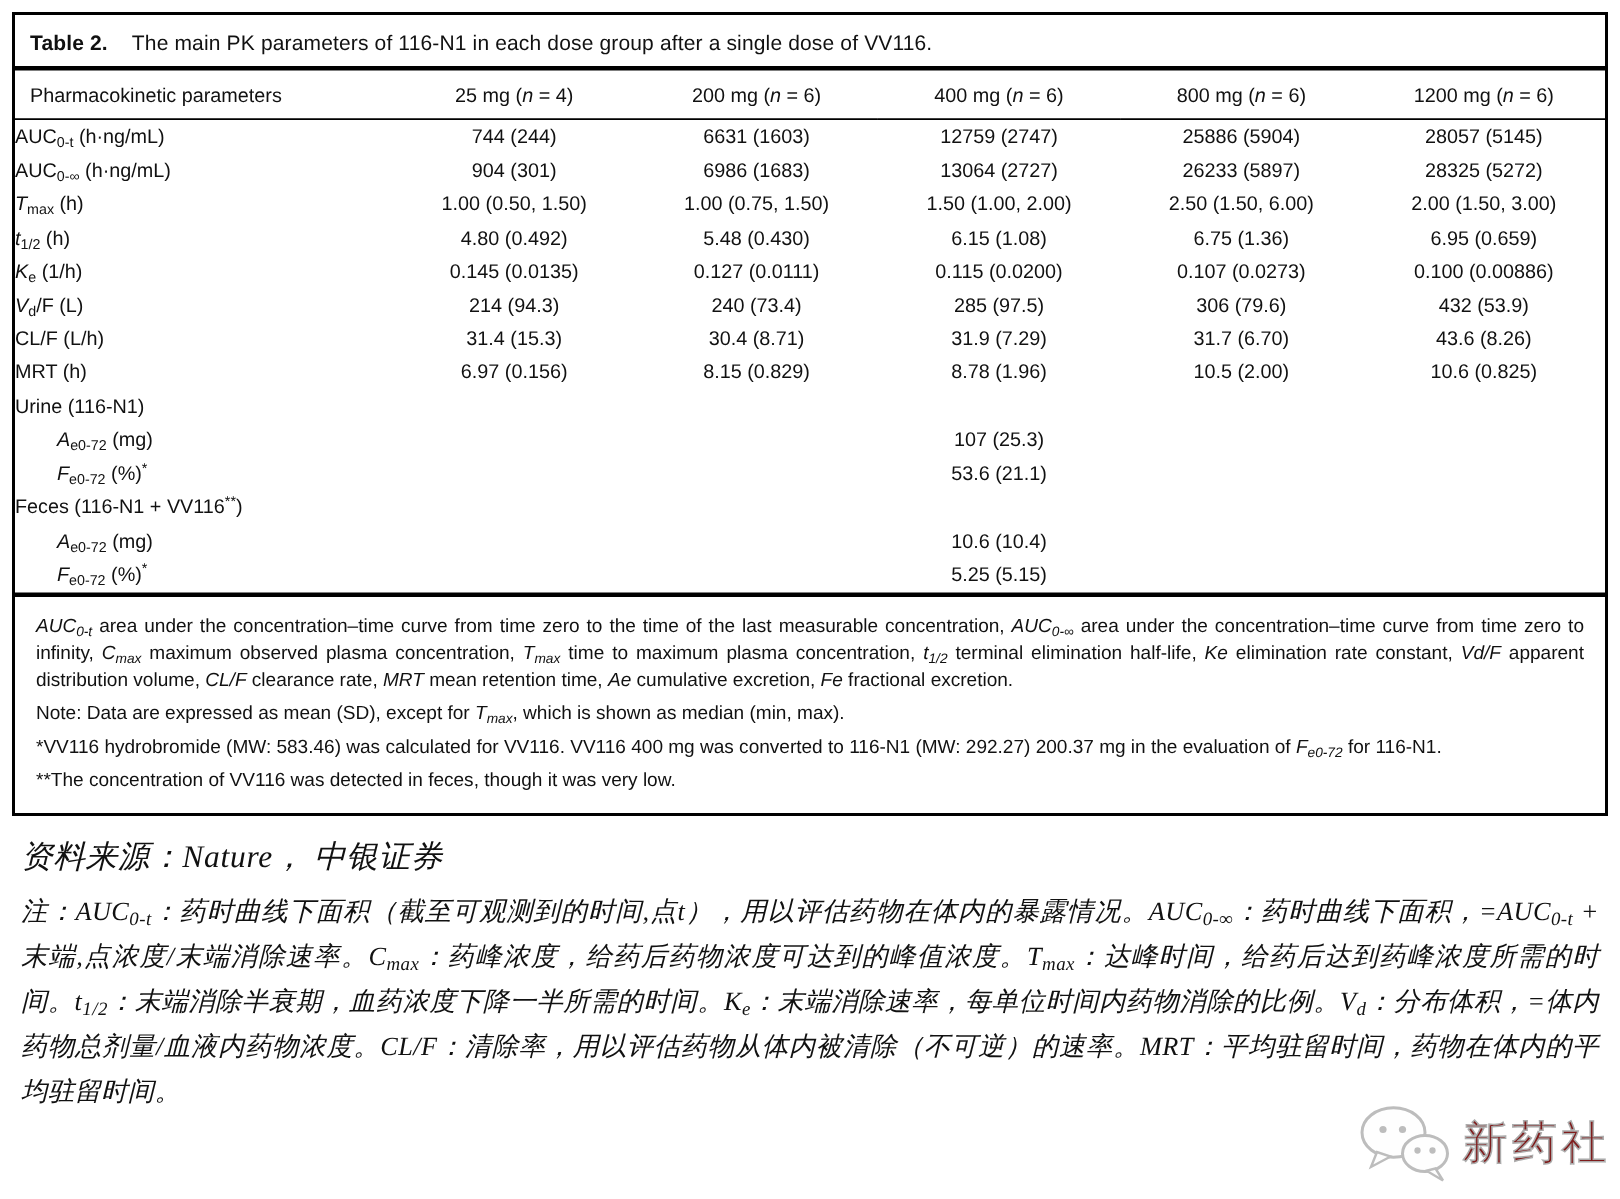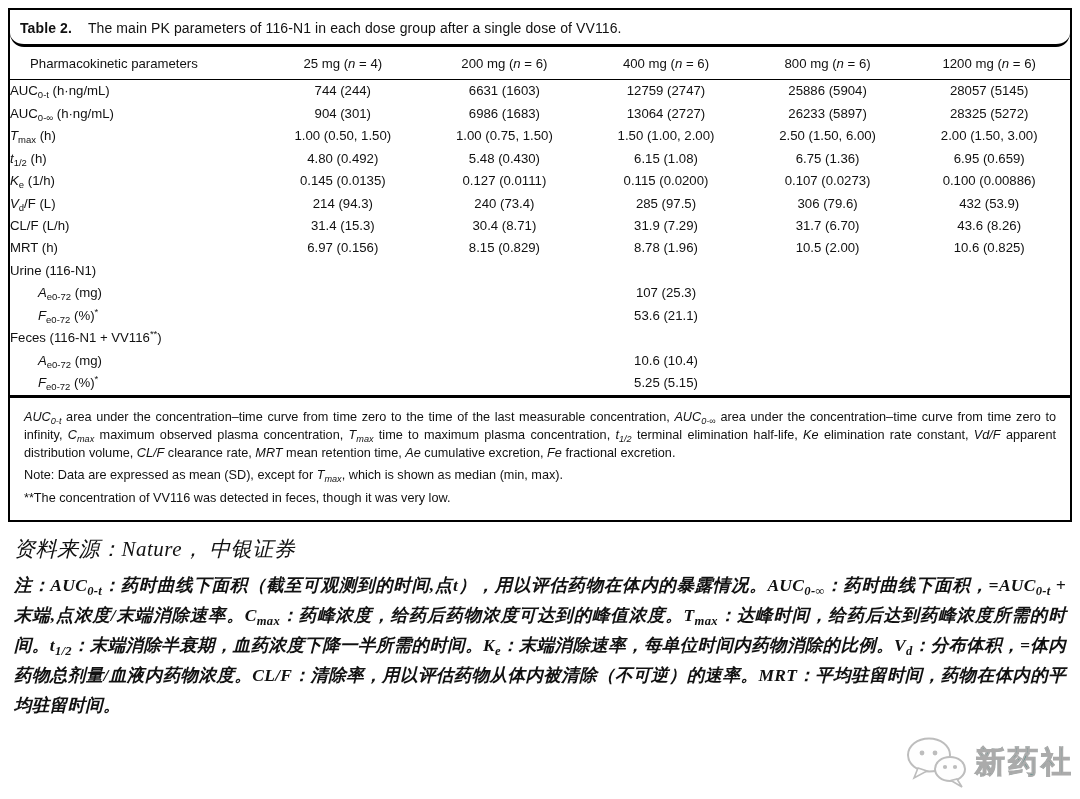--- a/index.html
+++ b/index.html
@@ -9,30 +9,29 @@
   }
   .frame{
     margin:8px 8px 0 8px;
     border:2px solid #000;
   }
   .title-row{
     padding:10px 10px 8px 10px;
     font-size:14px;
     border-bottom:3px solid #000;
     letter-spacing:0.1px;
-    border-radius:14px;
   }
   .title-label{font-weight:bold;margin-right:16px;}
   table{width:100%;border-collapse:collapse;table-layout:fixed;}
   col.c-param{width:252px;}
   thead th{
     font-weight:normal;font-size:13.2px;text-align:center;
     padding:9px 2px 8px 2px;border-bottom:1.5px solid #000;
   }
-  thead th:first-child{text-align:left;padding-left:20px;}
+  thead th:first-child{text-align:left;padding-left:10px;}
   tbody td{
     font-size:13.2px;padding:3.2px 2px;line-height:1.22;
     white-space:nowrap;overflow:hidden;
   }
   td.label{text-align:left;padding-left:0;}
   td.label.indent{padding-left:28px;}
   td.val{text-align:center;}
   sub{font-size:72%;vertical-align:-0.3em;line-height:0;}
   sup{font-size:72%;vertical-align:0.5em;line-height:0;}
   .rule-thick{border-top:3px solid #000;}
@@ -41,29 +40,29 @@
     text-align:justify;
   }
   .footnotes p{margin:4px;}
   .source-line{
     font-family:"Liberation Serif",serif;font-style:italic;
     font-size:21px;margin:13px 14px 0 14px;letter-spacing:0.5px;
   }
   .cn-note{
     font-family:"Liberation Serif",serif;font-style:italic;
     font-size:17.5px;line-height:30px;margin:7px 14px 12px 14px;
-    text-align:justify;letter-spacing:0.3px;font-weight:bold;
+    text-align:justify;letter-spacing:0.3px;
   }
   .watermark{
     position:absolute;right:6px;bottom:8px;
     display:flex;align-items:center;gap:6px;
   }
   .wm-text{
-    font-family:"Liberation Sans",sans-serif;font-weight:bold;
-    font-size:30px;color:#0f766e;letter-spacing:3px;
+    font-family:"Liberation Sans",sans-serif;font-weight:normal;
+    font-size:30px;color:#7f1d1d;letter-spacing:3px;
     -webkit-text-stroke:1px #ababab;
     text-shadow:1px 1px 0 #ffffff;
   }
 </style>
 </head>
 <body>
 
 <div class="page">
 
   <div class="frame">
@@ -204,20 +203,21 @@
             <td class="val"></td>
           </tr>
         </tbody>
     </table>
 
     <div class="rule-thick"></div>
 
     <div class="footnotes" id="footnotes">
         <p><i>AUC</i><sub><i>0-t</i></sub> area under the concentration–time curve from time zero to the time of the last measurable concentration, <i>AUC</i><sub><i>0-∞</i></sub> area under the concentration–time curve from time zero to infinity, <i>C</i><sub><i>max</i></sub> maximum observed plasma concentration, <i>T</i><sub><i>max</i></sub> time to maximum plasma concentration, <i>t</i><sub><i>1/2</i></sub> terminal elimination half-life, <i>Ke</i> elimination rate constant, <i>Vd/F</i> apparent distribution volume, <i>CL/F</i> clearance rate, <i>MRT</i> mean retention time, <i>Ae</i> cumulative excretion, <i>Fe</i> fractional excretion.</p>
         <p>Note: Data are expressed as mean (SD), except for <i>T</i><sub><i>max</i></sub>, which is shown as median (min, max).</p>
+        <p>*VV116 hydrobromide (MW: 583.46) was calculated for VV116. VV116 400 mg was converted to 116-N1 (MW: 292.27) 200.37 mg in the evaluation of <i>F</i><sub><i>e0-72</i></sub> for 116-N1.</p>
         <p>**The concentration of VV116 was detected in feces, though it was very low.</p>
       </div>
   </div>
 
   <div class="source-line">资料来源：Nature，  中银证券</div>
 
   <div class="cn-note">注：AUC<sub>0-t</sub>：药时曲线下面积（截至可观测到的时间,点t），用以评估药物在体内的暴露情况。AUC<sub>0-∞</sub>：药时曲线下面积，=AUC<sub>0-t</sub> + 末端,点浓度/末端消除速率。C<sub>max</sub>：药峰浓度，给药后药物浓度可达到的峰值浓度。T<sub>max</sub>：达峰时间，给药后达到药峰浓度所需的时间。t<sub>1/2</sub>：末端消除半衰期，血药浓度下降一半所需的时间。K<sub>e</sub>：末端消除速率，每单位时间内药物消除的比例。V<sub>d</sub>：分布体积，=体内药物总剂量/血液内药物浓度。CL/F：清除率，用以评估药物从体内被清除（不可逆）的速率。MRT：平均驻留时间，药物在体内的平均驻留时间。</div>
 
   <div class="watermark">
     <svg width="64" height="58" viewBox="0 0 64 58">

